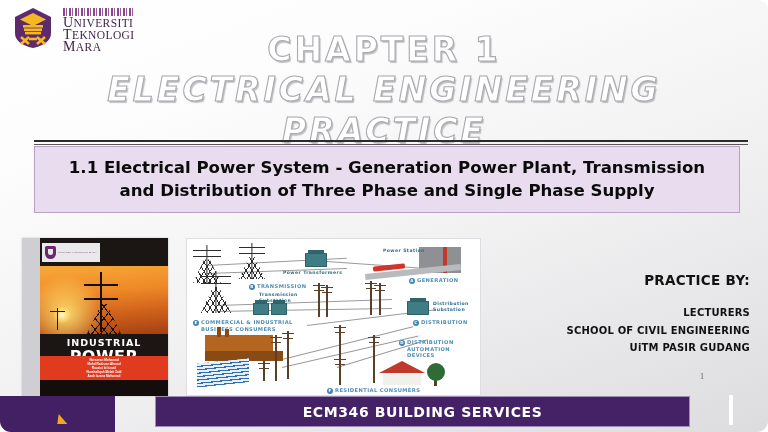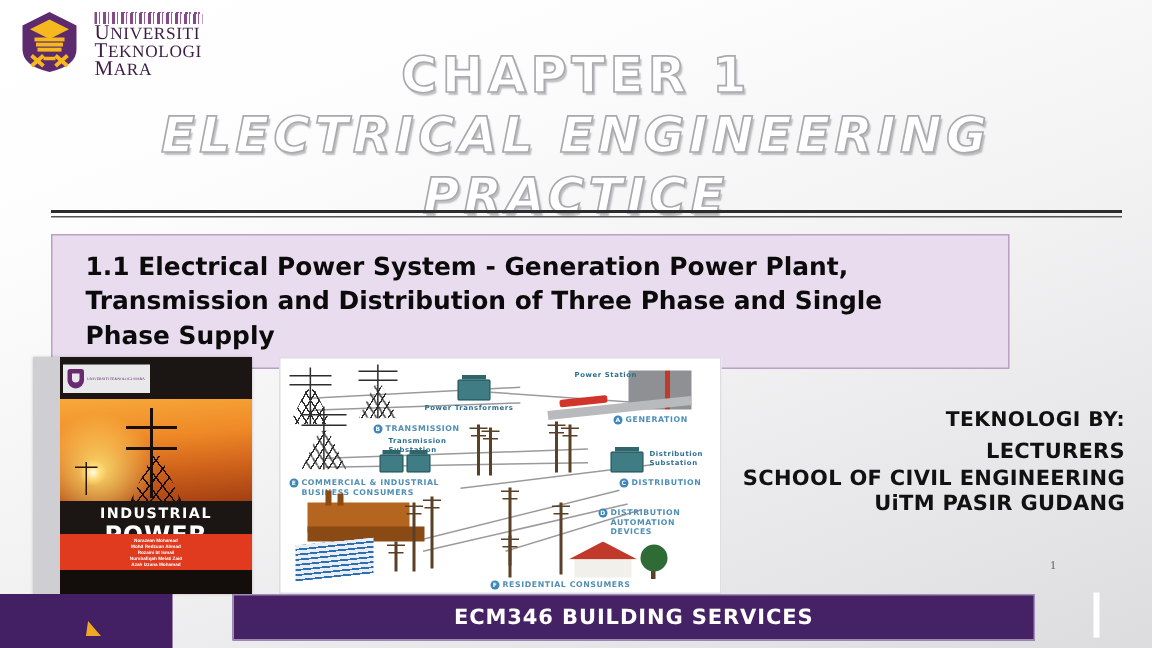--- a/index.html
+++ b/index.html
@@ -6,20 +6,21 @@
   html, body {
     width: 768px; height: 432px;
     overflow: hidden;
     font-family: "Liberation Sans", sans-serif;
   }
   #slide {
     position: relative;
     width: 768px; height: 432px;
     background: linear-gradient(160deg, #ffffff 0%, #fdfdfd 22%, #f2f2f3 55%, #e4e4e6 85%, #dcdcdf 100%);
     overflow: hidden;
+    border-radius: 11px;
   }
 
   
   .crest-wrap { position: absolute; left: 11px; top: 6px; width: 240px; height: 48px; }
   .crest { position: absolute; left: 0; top: 0; width: 44px; height: 44px; }
   .crest-text { position: absolute; left: 52px; top: 2px; line-height: 1.0; }
   .arabic-line {
     height: 8px; width: 72px; margin-bottom: 1px;
     background: repeating-linear-gradient(92deg,
       #6f2a73 0px, #6f2a73 2px, transparent 2px, transparent 3px,
@@ -51,25 +52,25 @@
   .title-line.l1 { font-size: 33px; }
   .title-line.l2 { font-size: 33px; font-style: italic; }
 
   
   .rule { position: absolute; left: 34px; right: 20px; background: #2c2c2c; }
   .rule.r1 { top: 140px; height: 2px; }
   .rule.r2 { top: 144px; height: 1px; background:#555; }
 
   
   .subtitle-box {
-    position: absolute; left: 34px; top: 156px; width: 639px;
+    position: absolute; left: 34px; top: 146px; width: 706px;
     background: #eadcef;
     border: 1px solid #b9a0c4;
     padding: 9px 22px 10px 22px;
-    text-align: left;
+    text-align: center;
   }
   .subtitle-text {
     font-family: "DejaVu Sans", sans-serif;
     font-weight: 700;
     font-size: 16.6px;
     line-height: 23px;
     color: #0b0b0b;
   }
 
   
@@ -183,21 +184,21 @@
   .house-roof { position:absolute; background:#c0392b; clip-path: polygon(0 100%, 50% 0, 100% 100%); }
   .tree-top { position:absolute; background:#2e6b35; border-radius:50%; }
   .tree-trunk { position:absolute; background:#5a4026; }
 
   
   .prepared {
     position:absolute; right:18px; top:272px; width:280px; text-align:right;
     font-family:"DejaVu Sans", sans-serif; font-weight:700; color:#111;
   }
   .prepared .pb-head { font-size:13.5px; letter-spacing:.3px; }
-  .prepared .pb-lines { margin-top:5px; font-size:14px; line-height:17.5px; letter-spacing:.2px;text-align:right; }
+  .prepared .pb-lines { margin-top:16px; font-size:10px; line-height:17.5px; letter-spacing:.2px;text-align:right; }
 
   
   .slide-no {
     position:absolute; left:700px; top:372px;
     font-size:8px; color:#5c5c60; font-family:"Liberation Serif", serif;
   }
   .white-tick { position:absolute; left:729px; top:395px; width:4px; height:30px; background:#fff; }
 
   
   .bottom-left-block { position:absolute; left:0; top:396px; width:115px; height:36px; background:#432063; }
@@ -386,21 +387,21 @@
     <div class="house-body" style="left:196px; top:132px; width:38px; height:14px;"></div>
     <div class="house-roof" style="left:192px; top:122px; width:46px; height:12px;"></div>
     <div class="tree-trunk" style="left:247px; top:138px; width:3px; height:9px;"></div>
     <div class="tree-top" style="left:240px; top:124px; width:18px; height:18px;"></div>
     <div class="dg-label cap" style="left:140px; top:148px;">
       <span class="dg-bullet">F</span><span>RESIDENTIAL CONSUMERS</span>
     </div>
   </div>
 
   <div class="prepared">
-    <div class="pb-head">TEKNOLOGI BY:</div>
+    <div class="pb-head">PRACTICE BY:</div>
     <div class="pb-lines">
       <div>LECTURERS</div>
       <div>SCHOOL OF CIVIL ENGINEERING</div>
       <div>UiTM PASIR GUDANG</div>
     </div>
   </div>
 
   <div class="slide-no">1</div>
   <div class="white-tick"></div>
 

